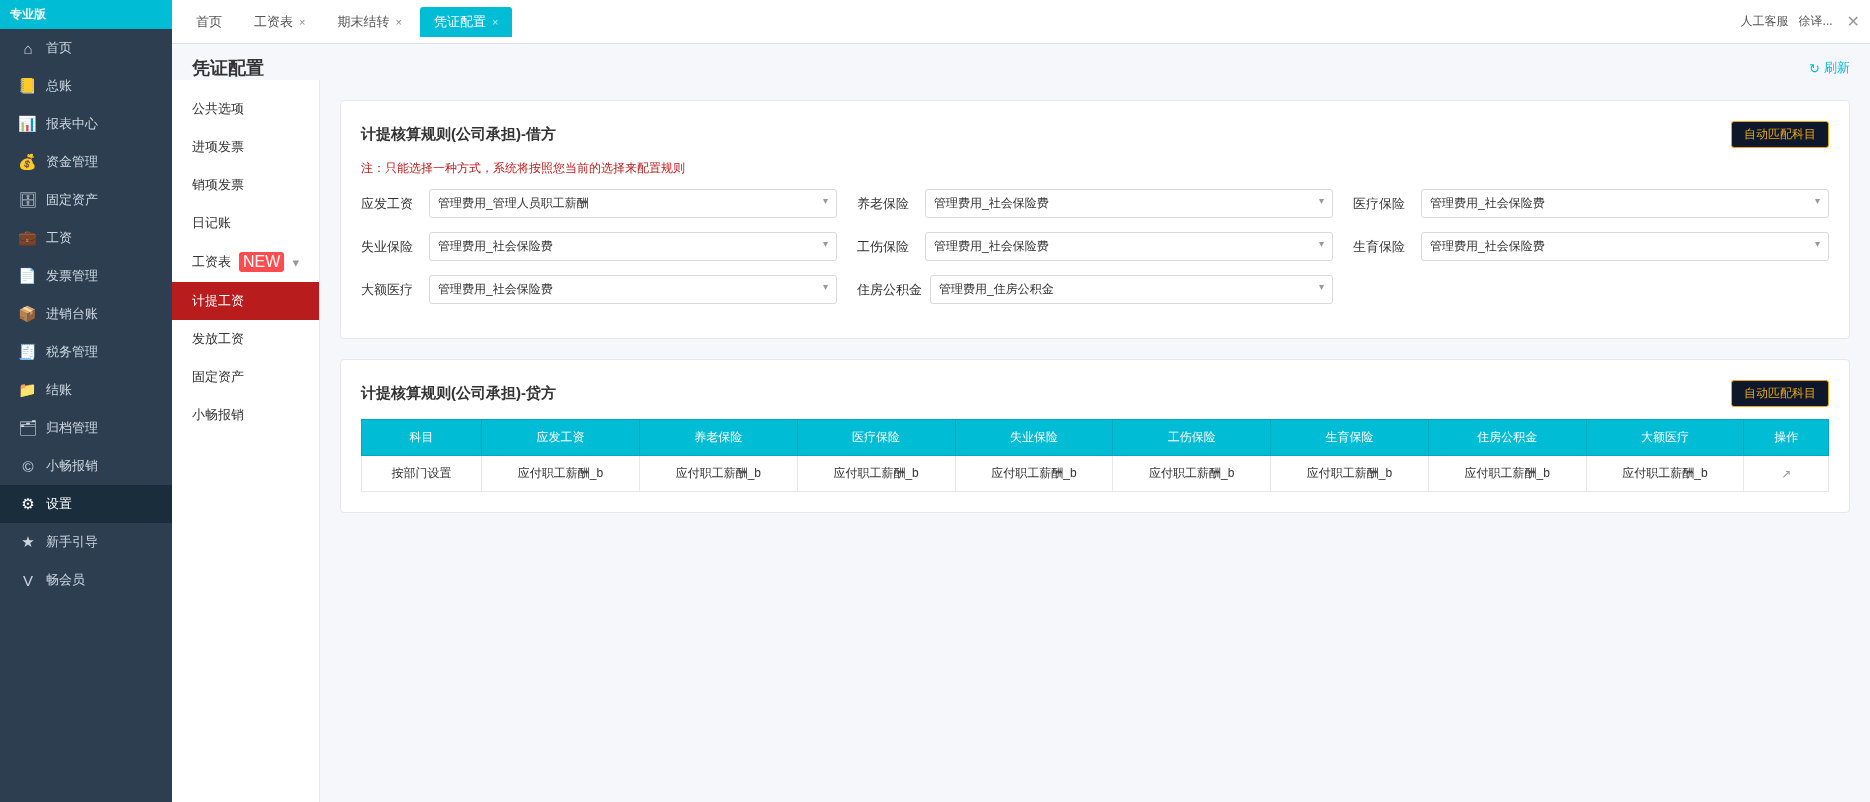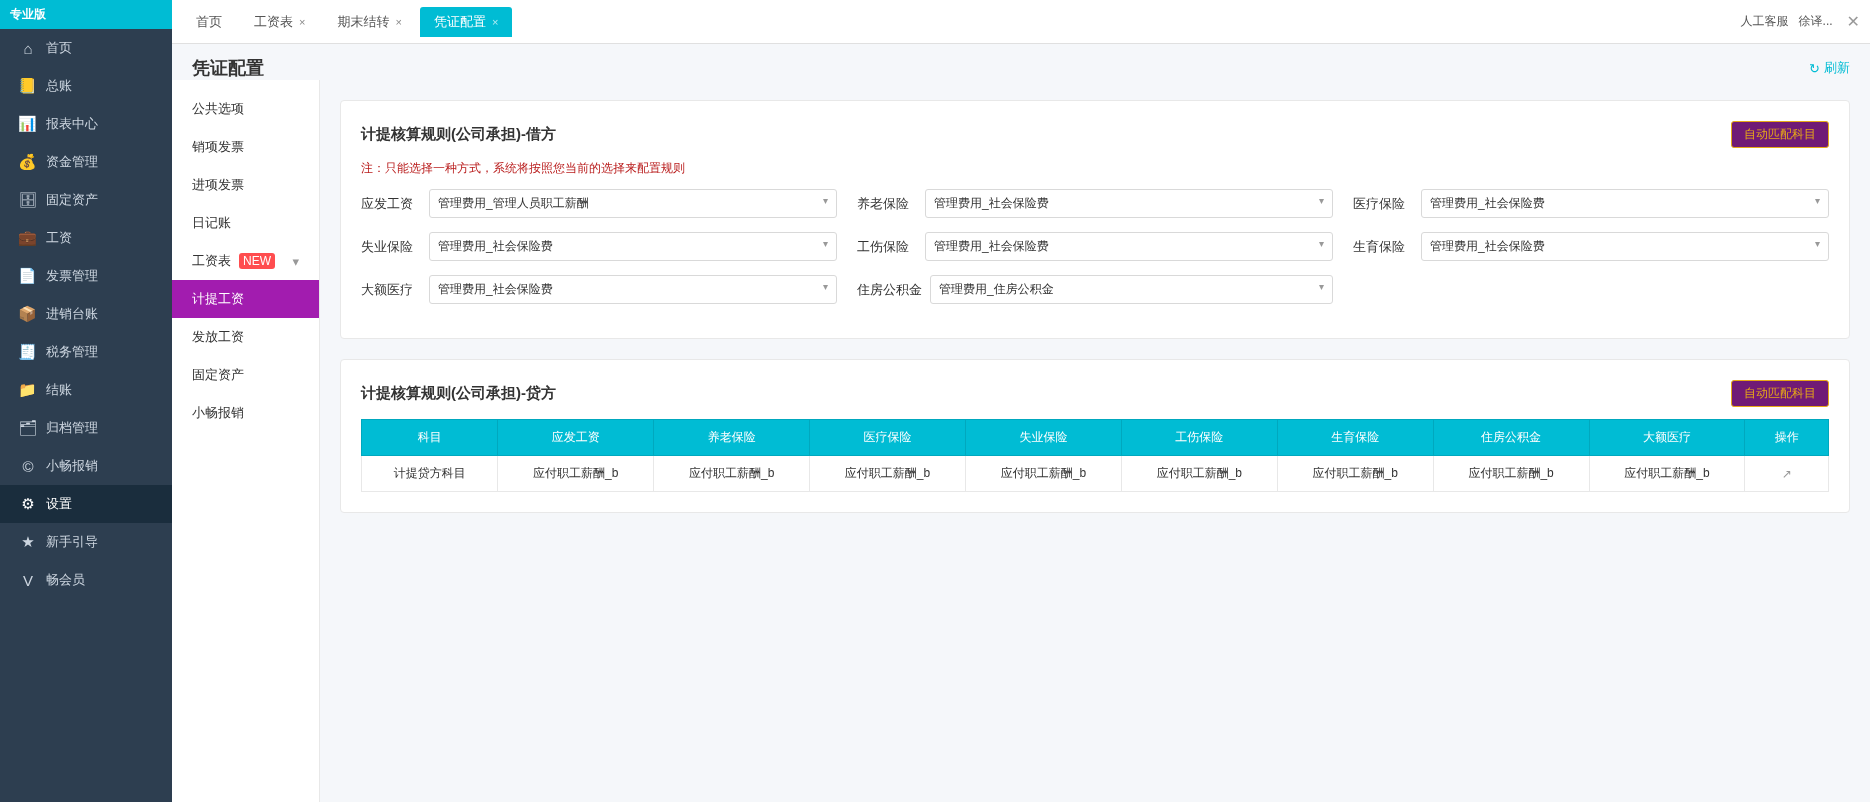--- a/index.html
+++ b/index.html
@@ -100,25 +100,25 @@
     }
     .left-nav-item {
       padding: 10px 20px;
       cursor: pointer;
       font-size: 13px;
       color: #333;
       display: flex;
       align-items: center;
       justify-content: space-between;
     }
-    .left-nav-item.active { background: #a21caf; color: #fff; }
+    .left-nav-item.active { background: #b91c1c; color: #fff; }
     .new-badge {
       background: #ff4d4f;
       color: #fff;
-      font-size: 12px;
+      font-size: 16px;
       padding: 1px 4px;
       border-radius: 3px;
       margin-left: 4px;
     }
 
     
     .main-panel {
       flex: 1;
       overflow-y: auto;
       padding: 20px;
@@ -153,21 +153,21 @@
       margin-bottom: 12px;
     }
     .section-title {
       font-size: 15px;
       font-weight: bold;
       color: #333;
     }
     .auto-match-btn {
       border: 1px solid #e6a817;
       color: #e6a817;
-      background: #701a75;
+      background: #0f172a;
       padding: 4px 12px;
       border-radius: 3px;
       cursor: pointer;
       font-size: 12px;
     }
     .warning-text {
       color: #b91c1c;
       font-size: 12px;
       margin-bottom: 12px;
     }
@@ -370,24 +370,24 @@
     </div>
   </div>
 
   <div class="content-wrapper">
 
     <div class="left-nav">
       <div class="left-nav-item">
         <span>公共选项</span>
       </div>
       <div class="left-nav-item">
+        <span>进项发票</span>
+      </div>
+      <div class="left-nav-item">
         <span>销项发票</span>
-      </div>
-      <div class="left-nav-item">
-        <span>进项发票</span>
       </div>
       <div class="left-nav-item">
         <span>日记账</span>
       </div>
       <div class="left-nav-item" style="justify-content:flex-start; gap:4px;">
         <span>工资表</span>
         <span class="new-badge">NEW</span>
         <span style="margin-left:auto; color:#999;">▾</span>
       </div>
       <div class="left-nav-item active">
@@ -497,21 +497,21 @@
               <th>失业保险</th>
               <th>工伤保险</th>
               <th>生育保险</th>
               <th>住房公积金</th>
               <th>大额医疗</th>
               <th>操作</th>
             </tr>
           </thead>
           <tbody>
             <tr class="table-row">
-              <td>计提贷方科目</td>
+              <td>按部门设置</td>
               <td>应付职工薪酬_b</td>
               <td>应付职工薪酬_b</td>
               <td>应付职工薪酬_b</td>
               <td>应付职工薪酬_b</td>
               <td>应付职工薪酬_b</td>
               <td>应付职工薪酬_b</td>
               <td>应付职工薪酬_b</td>
               <td>应付职工薪酬_b</td>
               <td>
                 <span class="edit-icon">↗</span>

